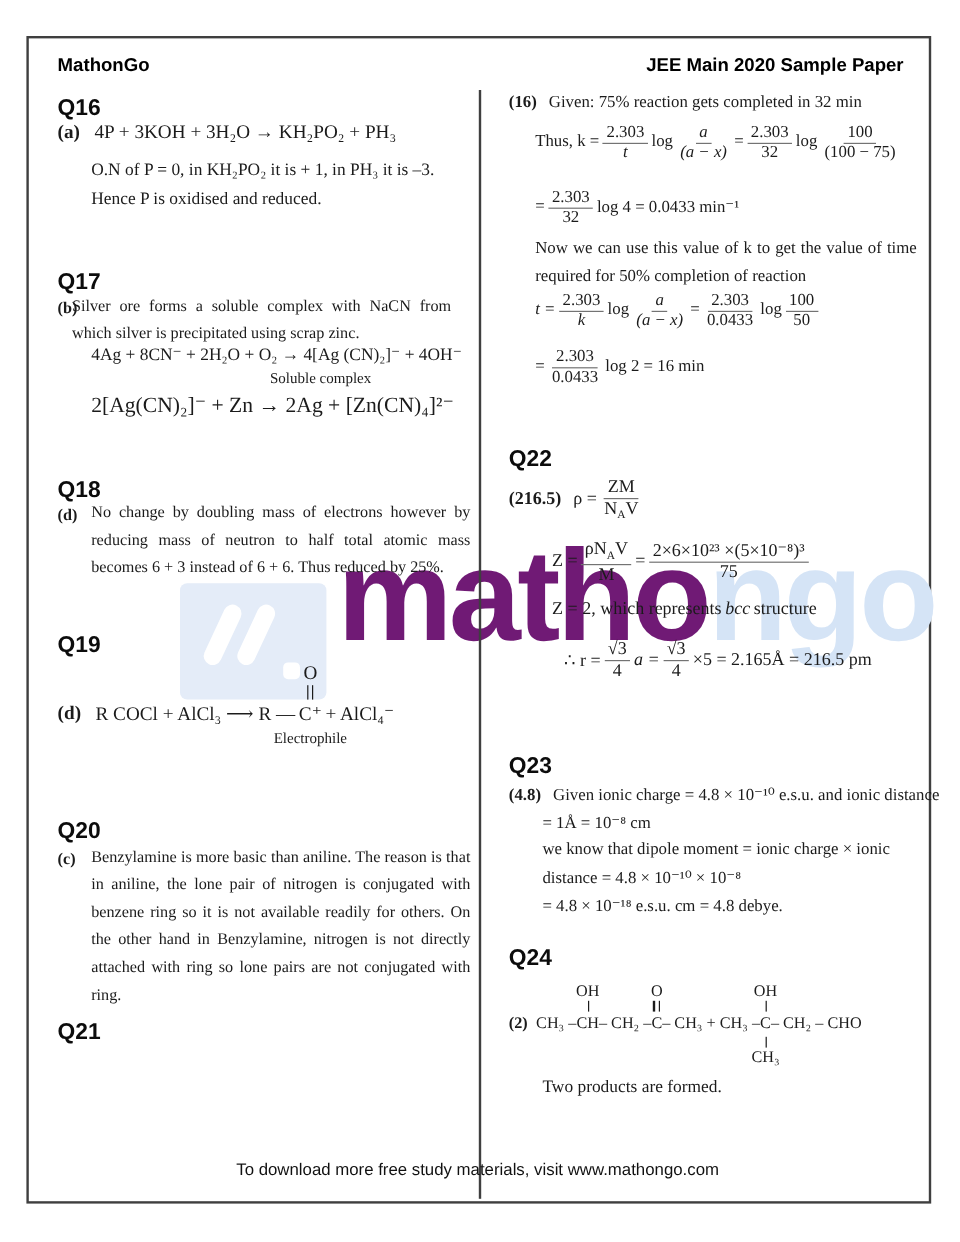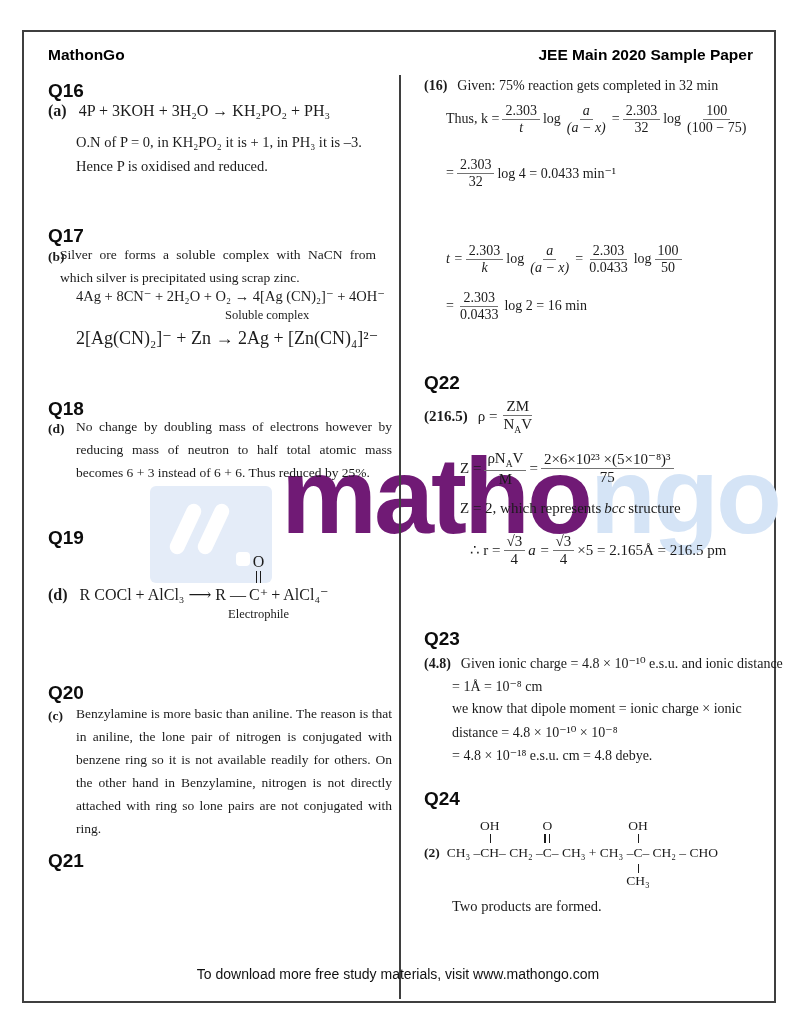--- a/index.html
+++ b/index.html
@@ -178,20 +178,21 @@
         </span>
     </div>
     <div class="row doc" style="left:446px; top:157px;">
       <span>=</span>
       <span class="frac">
           <span class="fn">2.303</span>
           <span class="fd">32</span>
         </span>
       <span>log 4  = 0.0433 min⁻¹</span>
     </div>
+    <div class="para doc" style="left:446px; top:196px; width:318px; font-size:14px;">Now we can use this value of k to get the value of time required for 50% completion of reaction</div>
     <div class="row doc" style="left:446px; top:243px;">
       <span class="it">t =</span>
       <span class="frac">
           <span class="fn">2.303</span>
           <span class="fd it">k</span>
         </span>
       <span>log</span>
       <span class="frac it">
           <span class="fn">a</span>
           <span class="fd">(a − x)</span>

